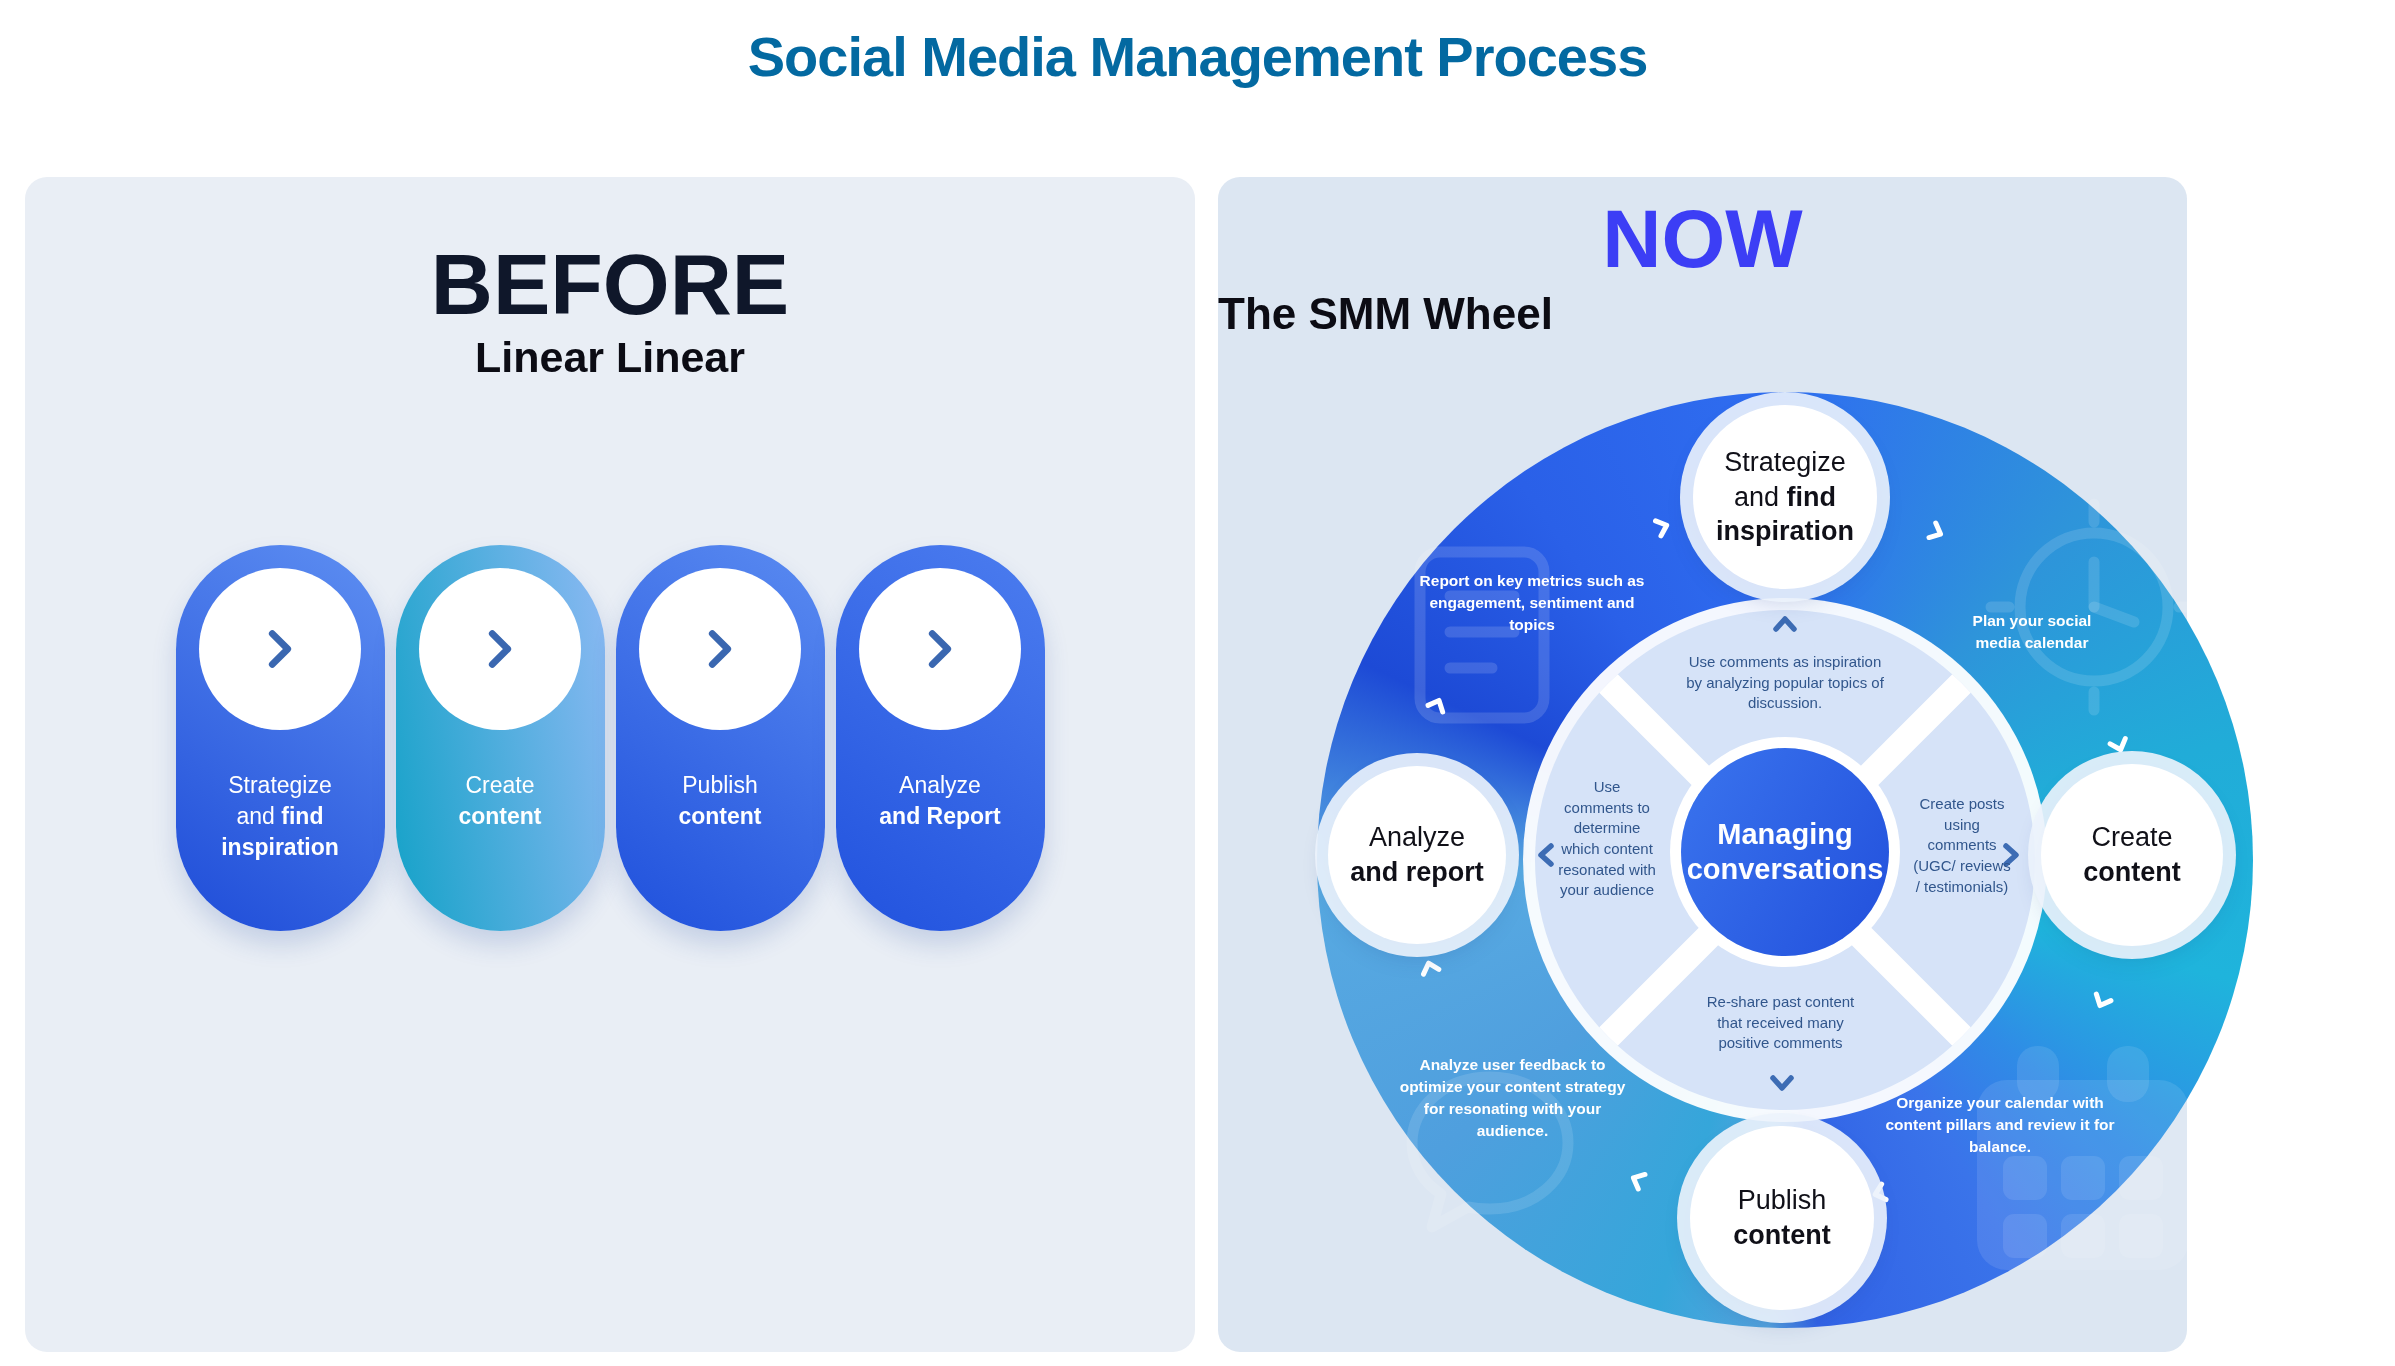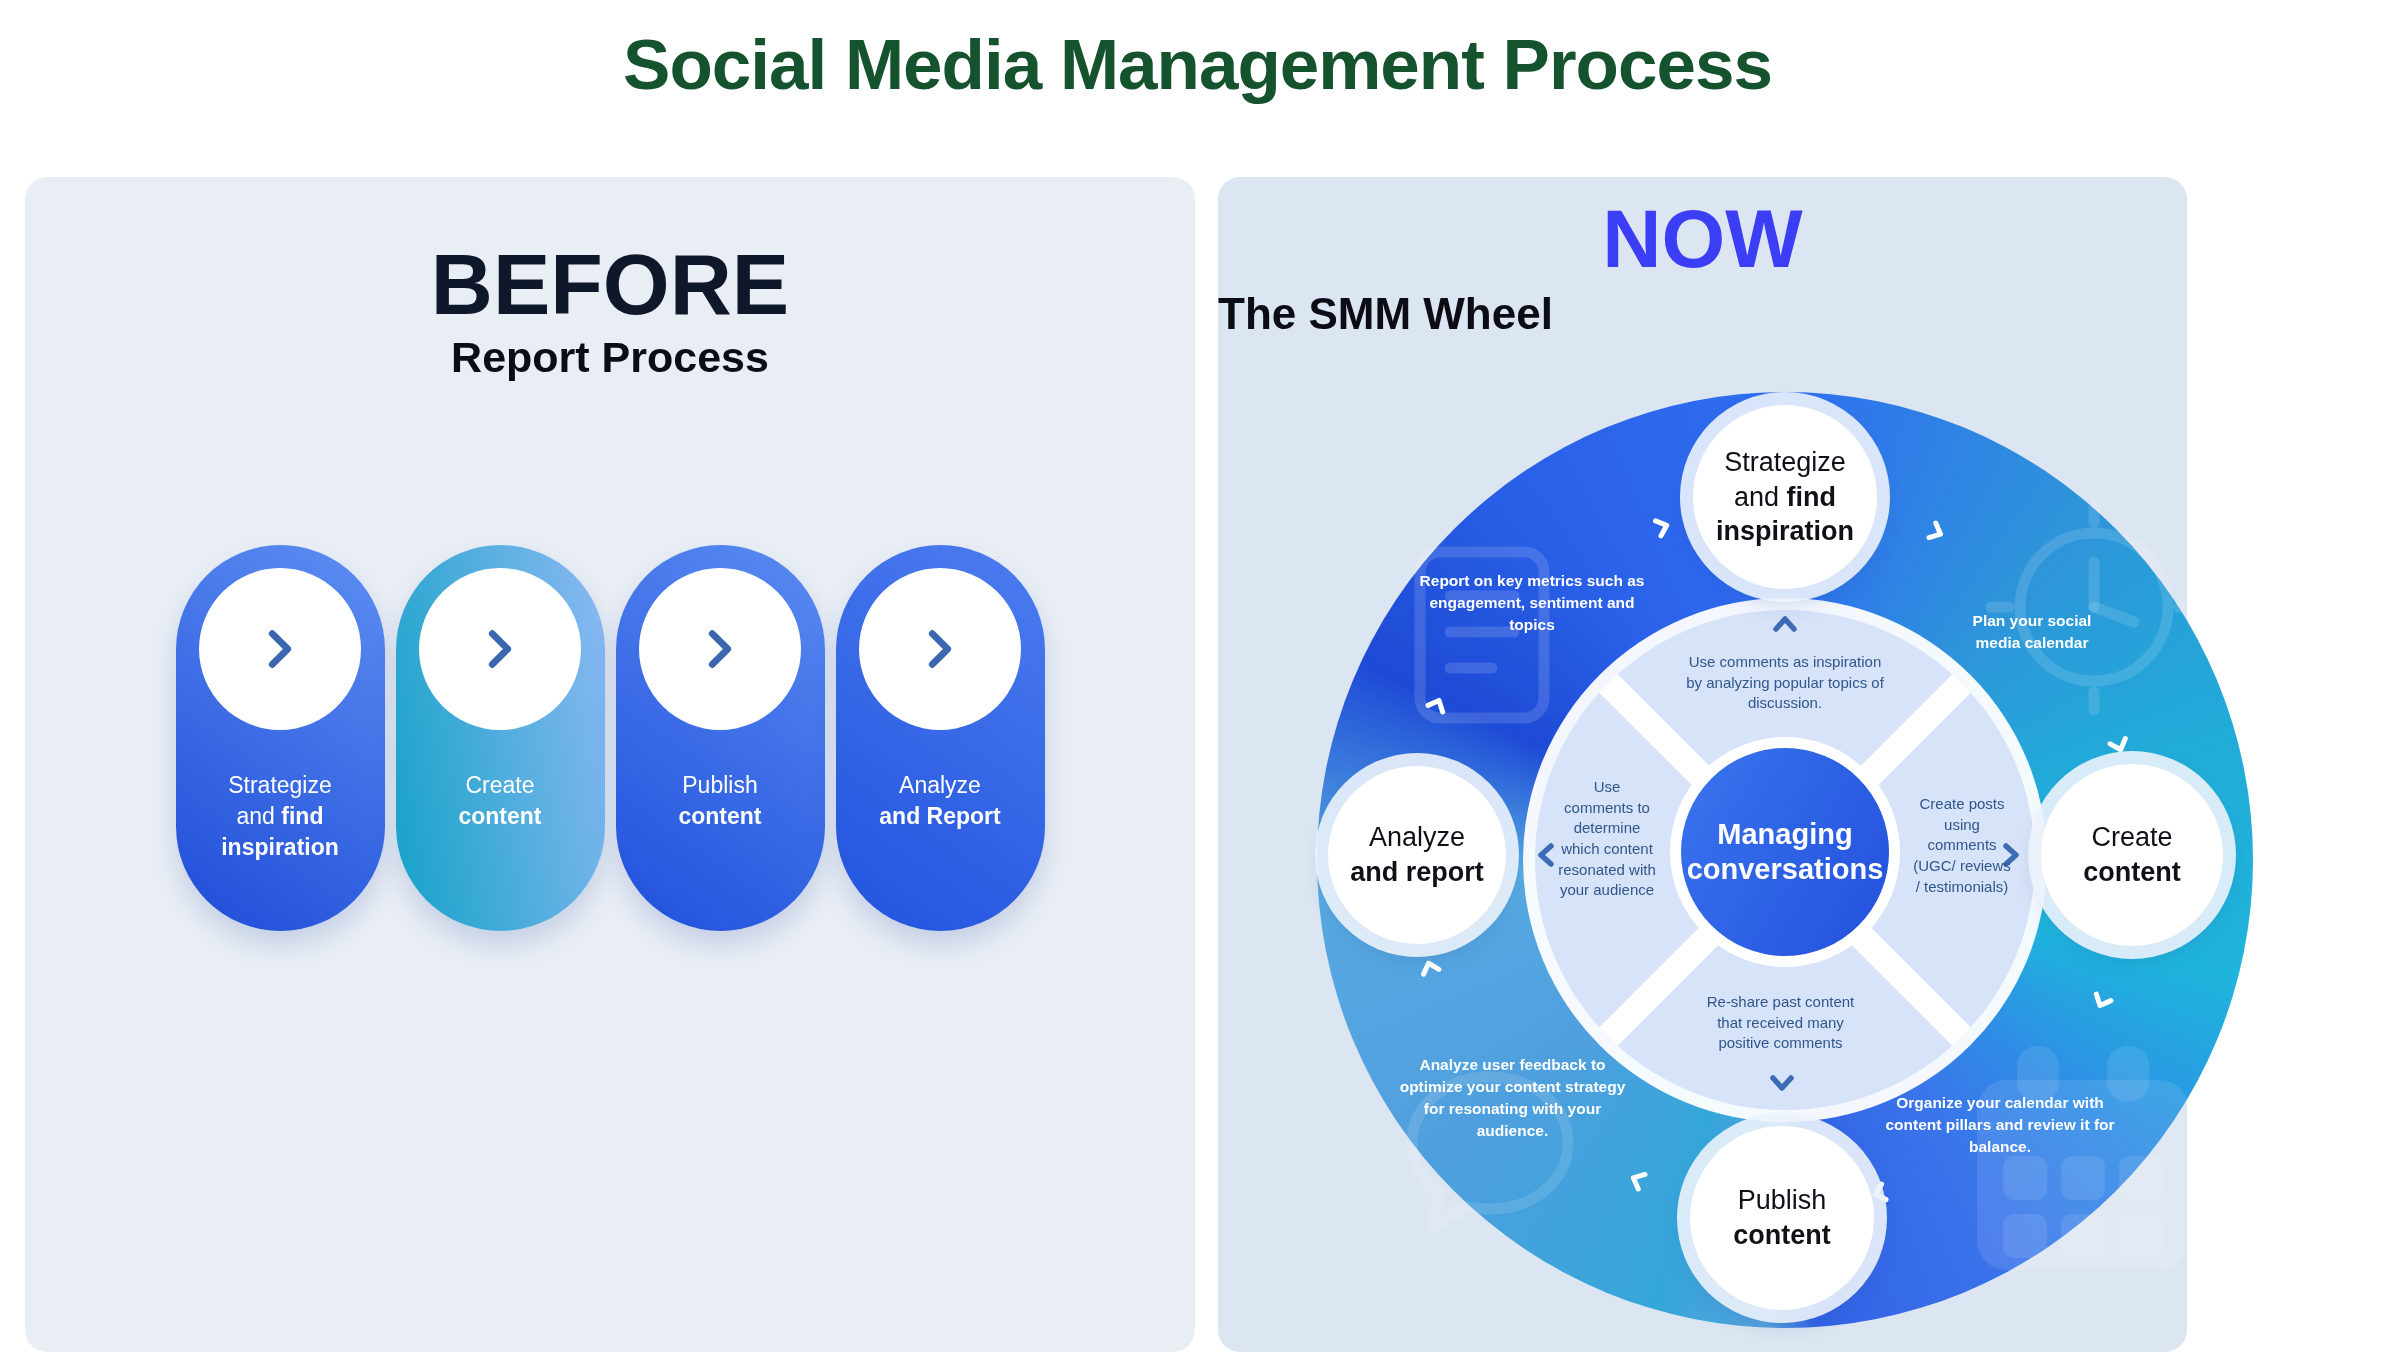--- a/index.html
+++ b/index.html
@@ -1,19 +1,19 @@
 <!DOCTYPE html>
 <html><head>
 <meta charset="utf-8">
 <style>
   html,body{margin:0;padding:0;background:#fff;}
   .canvas{position:relative;width:2395px;height:1366px;background:#ffffff;overflow:hidden;
           font-family:"Liberation Sans",sans-serif;color:#101018;}
   .main-title{position:absolute;top:24px;left:0;width:100%;text-align:center;
-              font-size:71px;font-weight:700;color:#14532d;letter-spacing:-1px;}
+              font-size:56px;font-weight:700;color:#0369a1;letter-spacing:-1px;}
 
   .panel{position:absolute;top:177px;height:1175px;border-radius:22px;}
   .panel-left{left:25px;width:1170px;background:#e9eef5;}
   .panel-right{left:1218px;width:928px;background:#dce6f2;padding-left:41px;}
 
   
   .before-title{position:absolute;top:62px;left:0;width:100%;text-align:center;
                 font-size:86px;line-height:90px;font-weight:700;color:#0f172a;}
   .before-subtitle{position:absolute;top:156px;left:0;width:100%;text-align:center;
                    font-size:43px;line-height:48px;font-weight:700;color:#0c0c14;}
@@ -86,21 +86,21 @@
   .node-left{left:11px;top:374px;width:178px;height:178px;}
 </style>
 </head>
 <body>
 
 <div class="canvas">
   <div class="main-title">Social Media Management Process</div>
 
   <section class="panel panel-left">
     <div class="before-title">BEFORE</div>
-    <div class="before-subtitle">Report Process</div>
+    <div class="before-subtitle">Linear Linear</div>
 
     <div class="pills">
       <div class="pill pill-1">
         <div class="pill-circle">
           <svg width="58" height="58" viewBox="0 0 60 60">
               <polyline points="22,14 38,30 22,46" fill="none" stroke="#3a67b0" stroke-width="7" stroke-linecap="round" stroke-linejoin="round"></polyline>
             </svg>
         </div>
         <div class="pill-label">
           <div class="ln"><span>Strategize</span><b></b></div>

